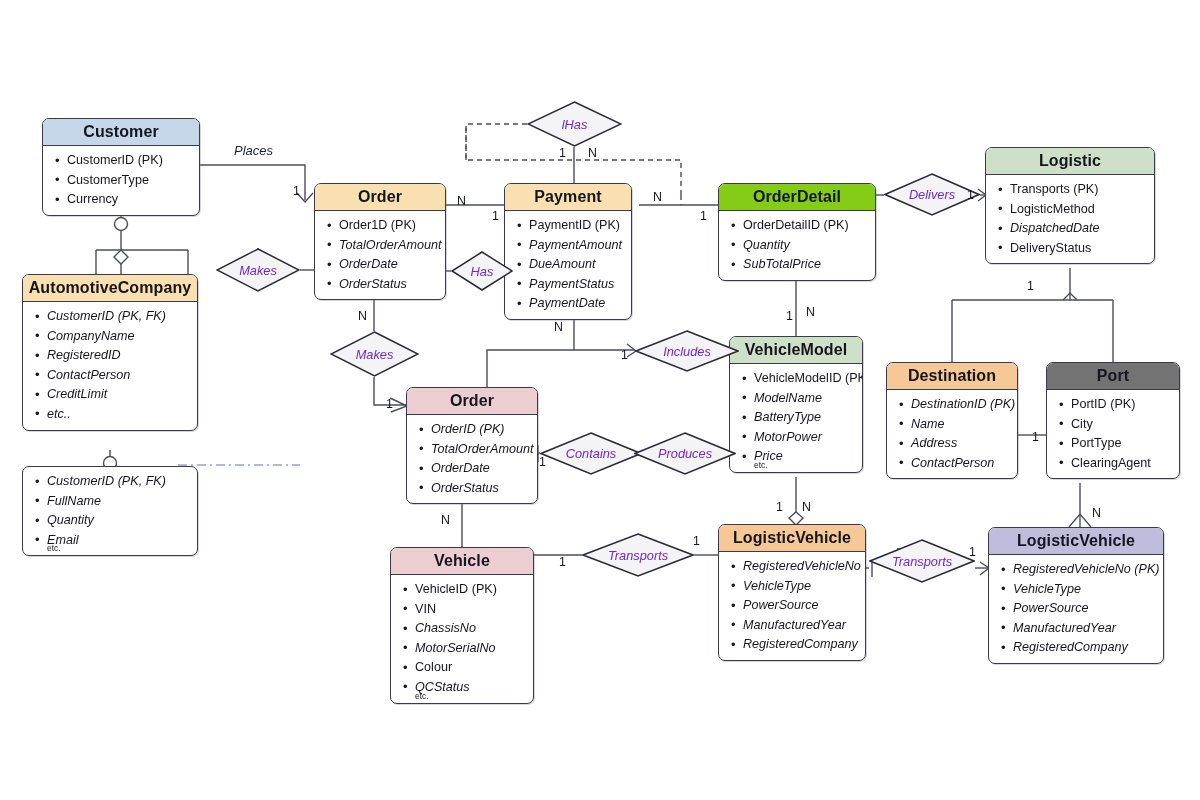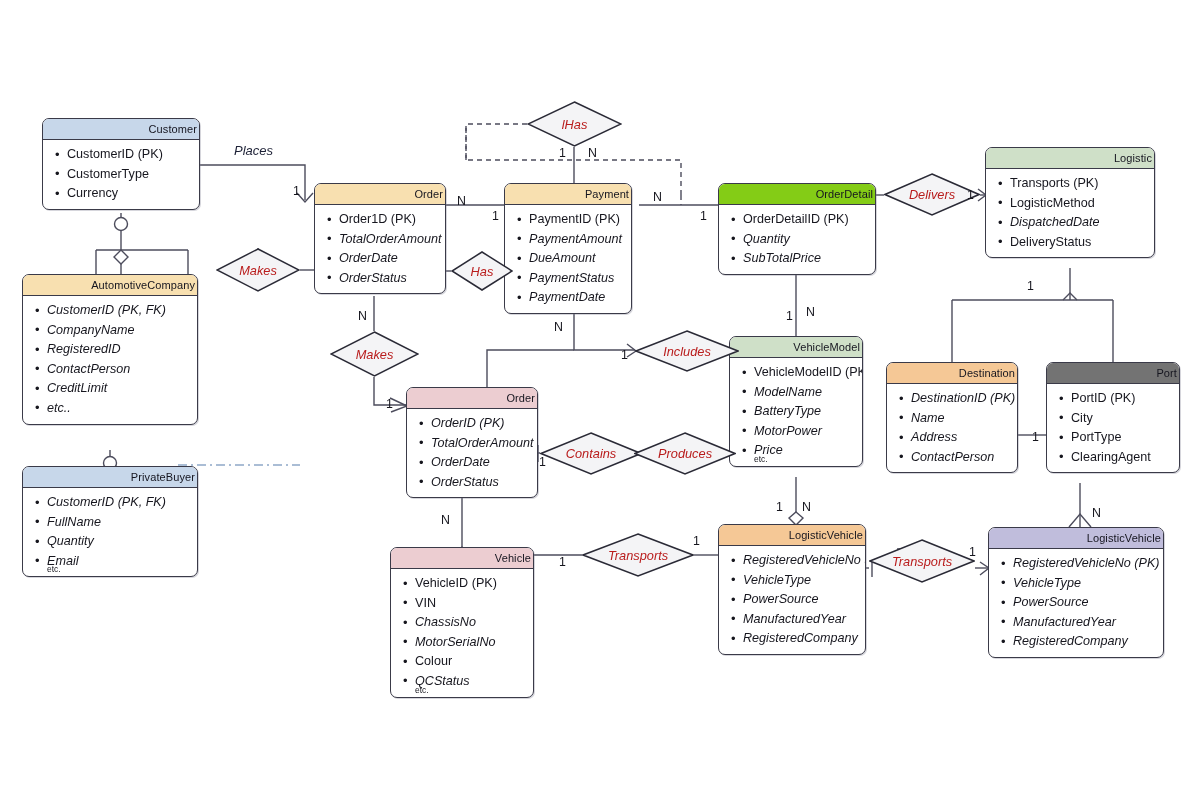--- a/index.html
+++ b/index.html
@@ -24,23 +24,23 @@
     border: 1.4px solid #3a3a48;
     border-radius: 7px;
     background: #ffffff;
     box-shadow: 1px 1px 0 rgba(120,120,140,0.30);
     overflow: hidden;
     z-index: 5;
   }
   .entity .etitle {
     box-sizing: border-box;
     width: 100%;
-    text-align: right;
-    font-weight: normal;
-    font-size: 11px;
+    text-align: center;
+    font-weight: bold;
+    font-size: 16px;
     color: #15151f;
     padding: 4px 2px 4px 2px;
     border-bottom: 1.4px solid #3a3a48;
     letter-spacing: 0.1px;
   }
   .entity .attrs {
     list-style: none;
     margin: 0;
     padding: 5px 6px 5px 12px;
   }
@@ -81,21 +81,21 @@
   .rel .dia {
     position: absolute;
     left: 0; top: 0;
     width: 100%;
     height: 100%;
   }
   .rel .rlabel {
     position: relative;
     font-size: 12.8px;
     font-style: italic;
-    color: #b91c1c;
+    color: #6d28d9;
     z-index: 2;
     white-space: nowrap;
   }
   
   .card {
     position: absolute;
     font-size: 12.4px;
     color: #16161e;
     z-index: 7;
     font-family: "Liberation Sans", sans-serif;
@@ -250,21 +250,20 @@
         <ul class="attrs">
           <li>CustomerID  (PK, FK)</li>
           <li>CompanyName</li>
           <li>RegisteredID</li>
           <li>ContactPerson</li>
           <li>CreditLimit</li>
           <li>etc..</li>
         </ul>
       </div>
       <div class="entity" style="left: 22px; top: 466px; width: 176px;">
-        <div class="etitle" style="background: rgb(199, 215, 234);">PrivateBuyer</div>
         <ul class="attrs">
           <li>CustomerID  (PK, FK)</li>
           <li>FullName</li>
           <li>Quantity</li>
           <li>Email</li>
         </ul>
         <div class="etc" style="left: 24px; bottom: 3px;">etc.</div>
       </div>
       <div class="entity" style="left: 314px; top: 183px; width: 132px;">
         <div class="etitle" style="background: rgb(248, 224, 176);">Order</div>

